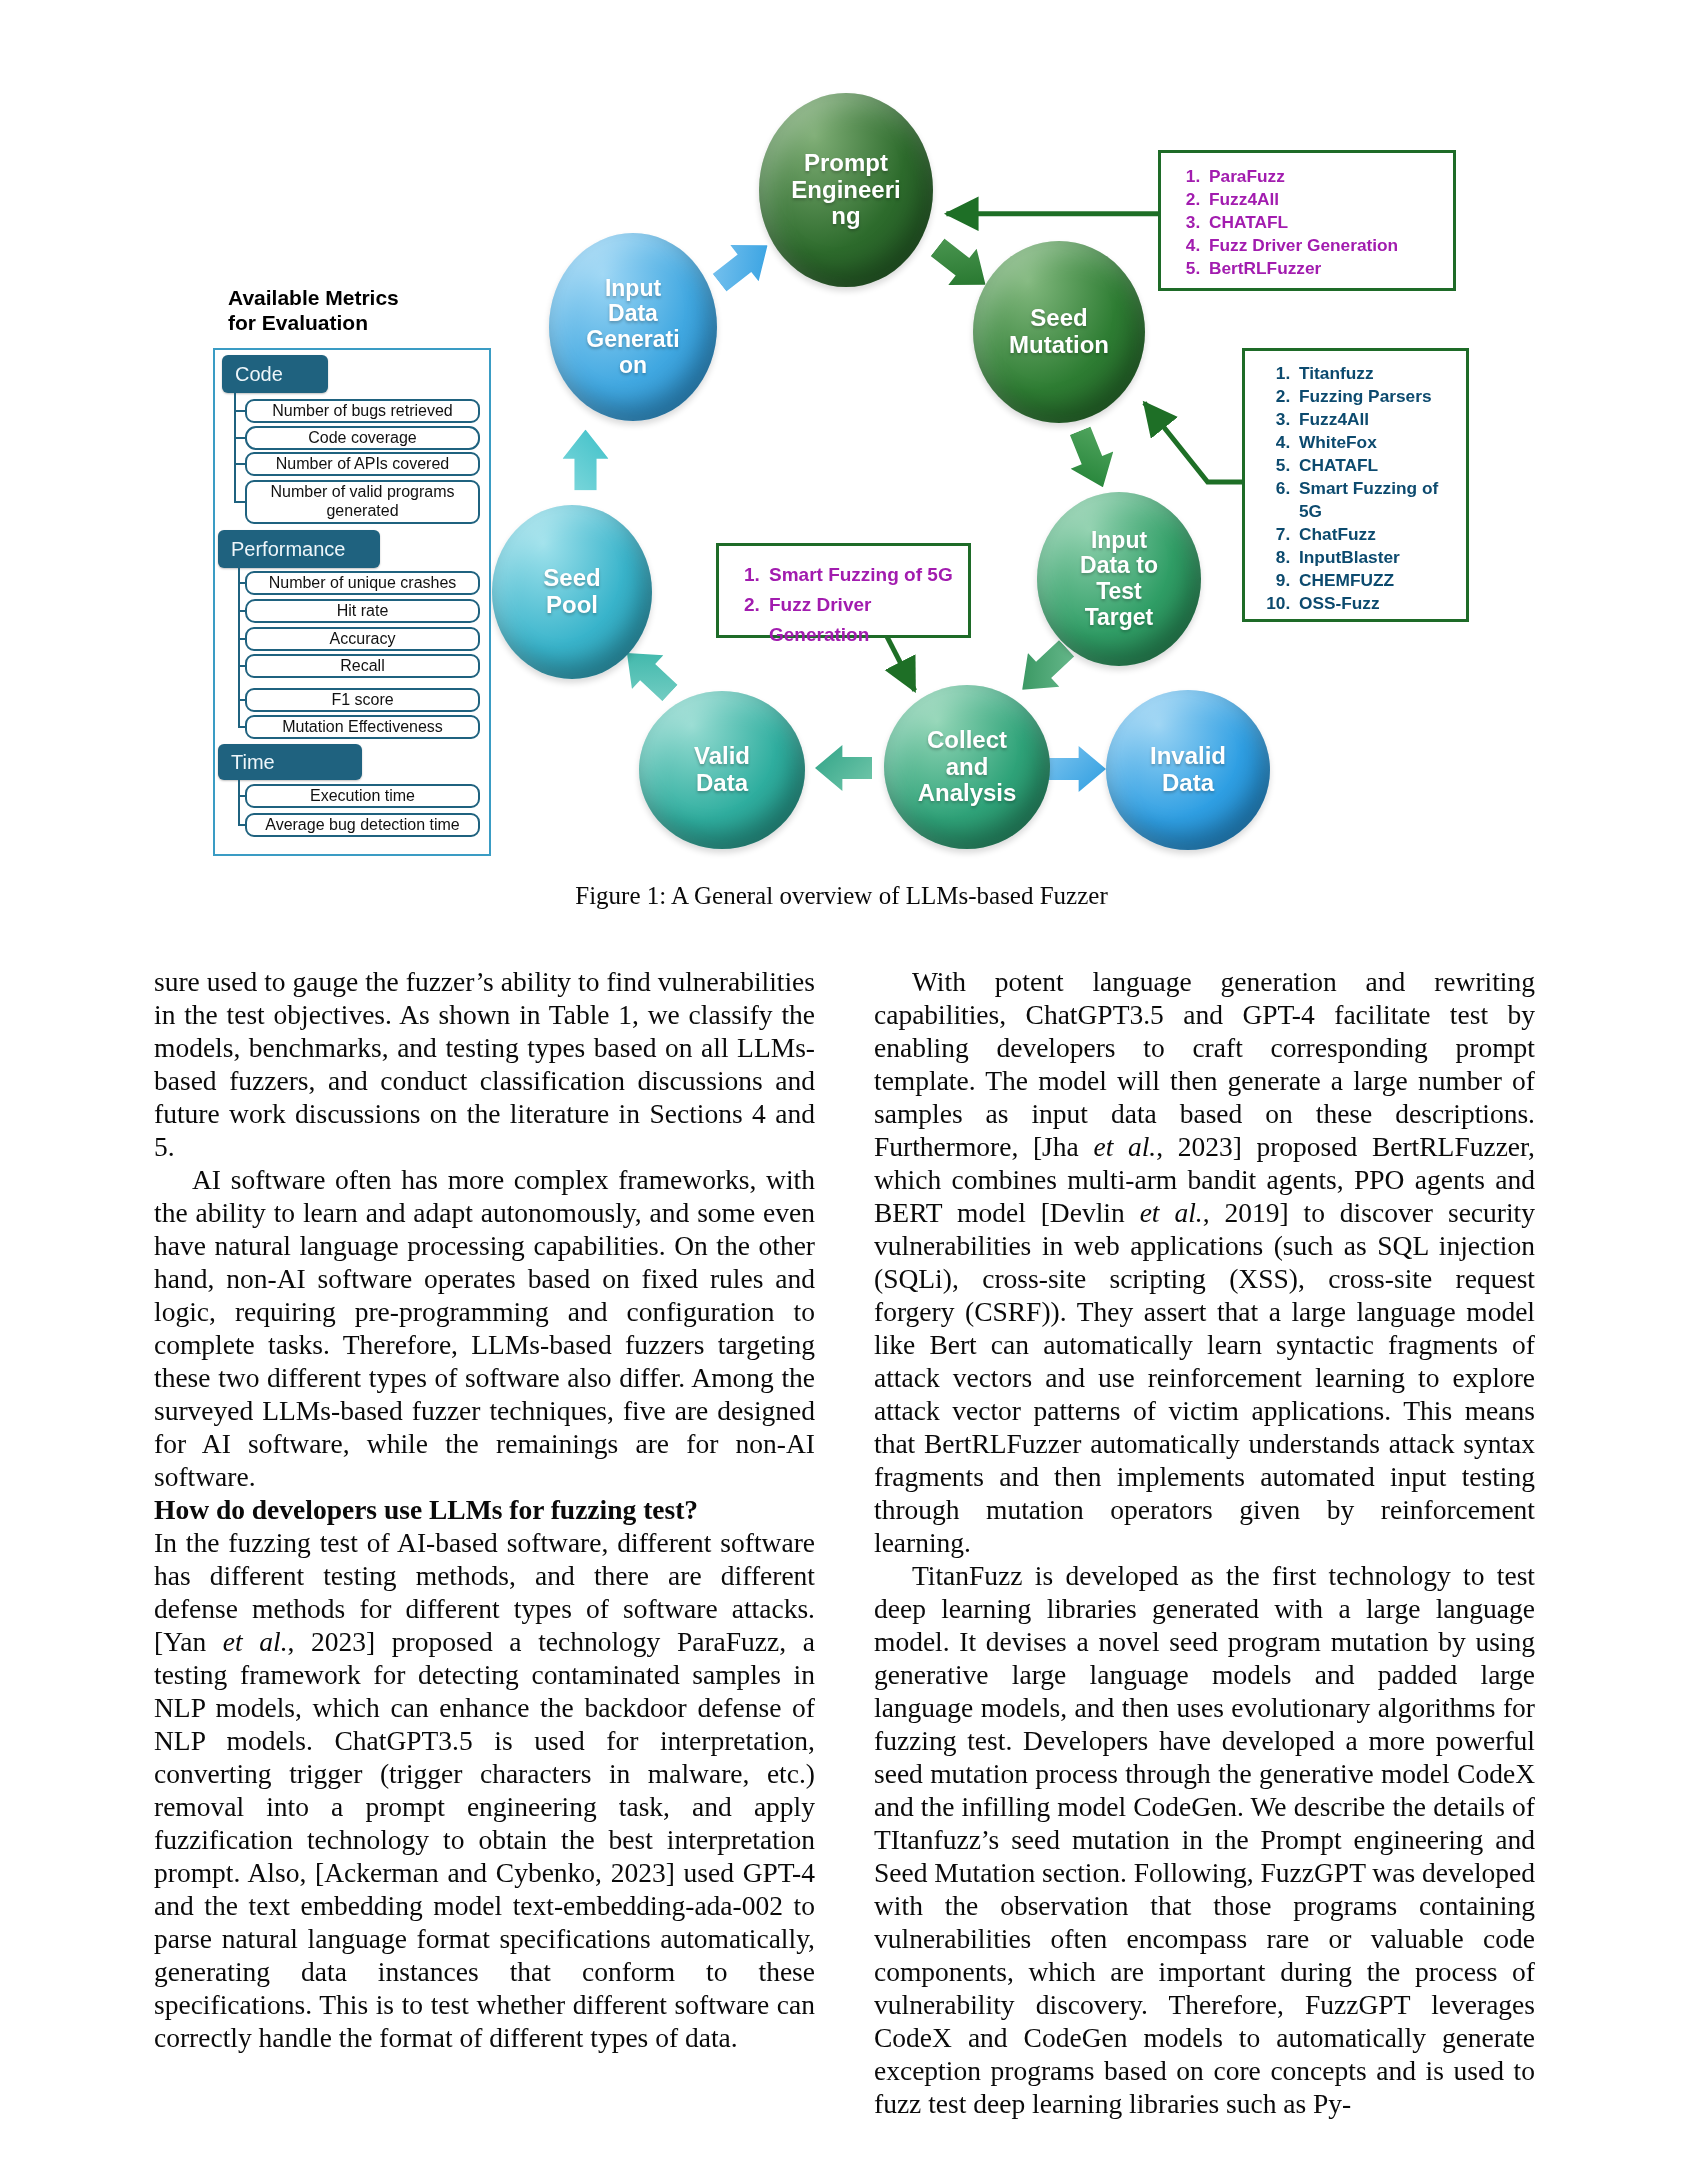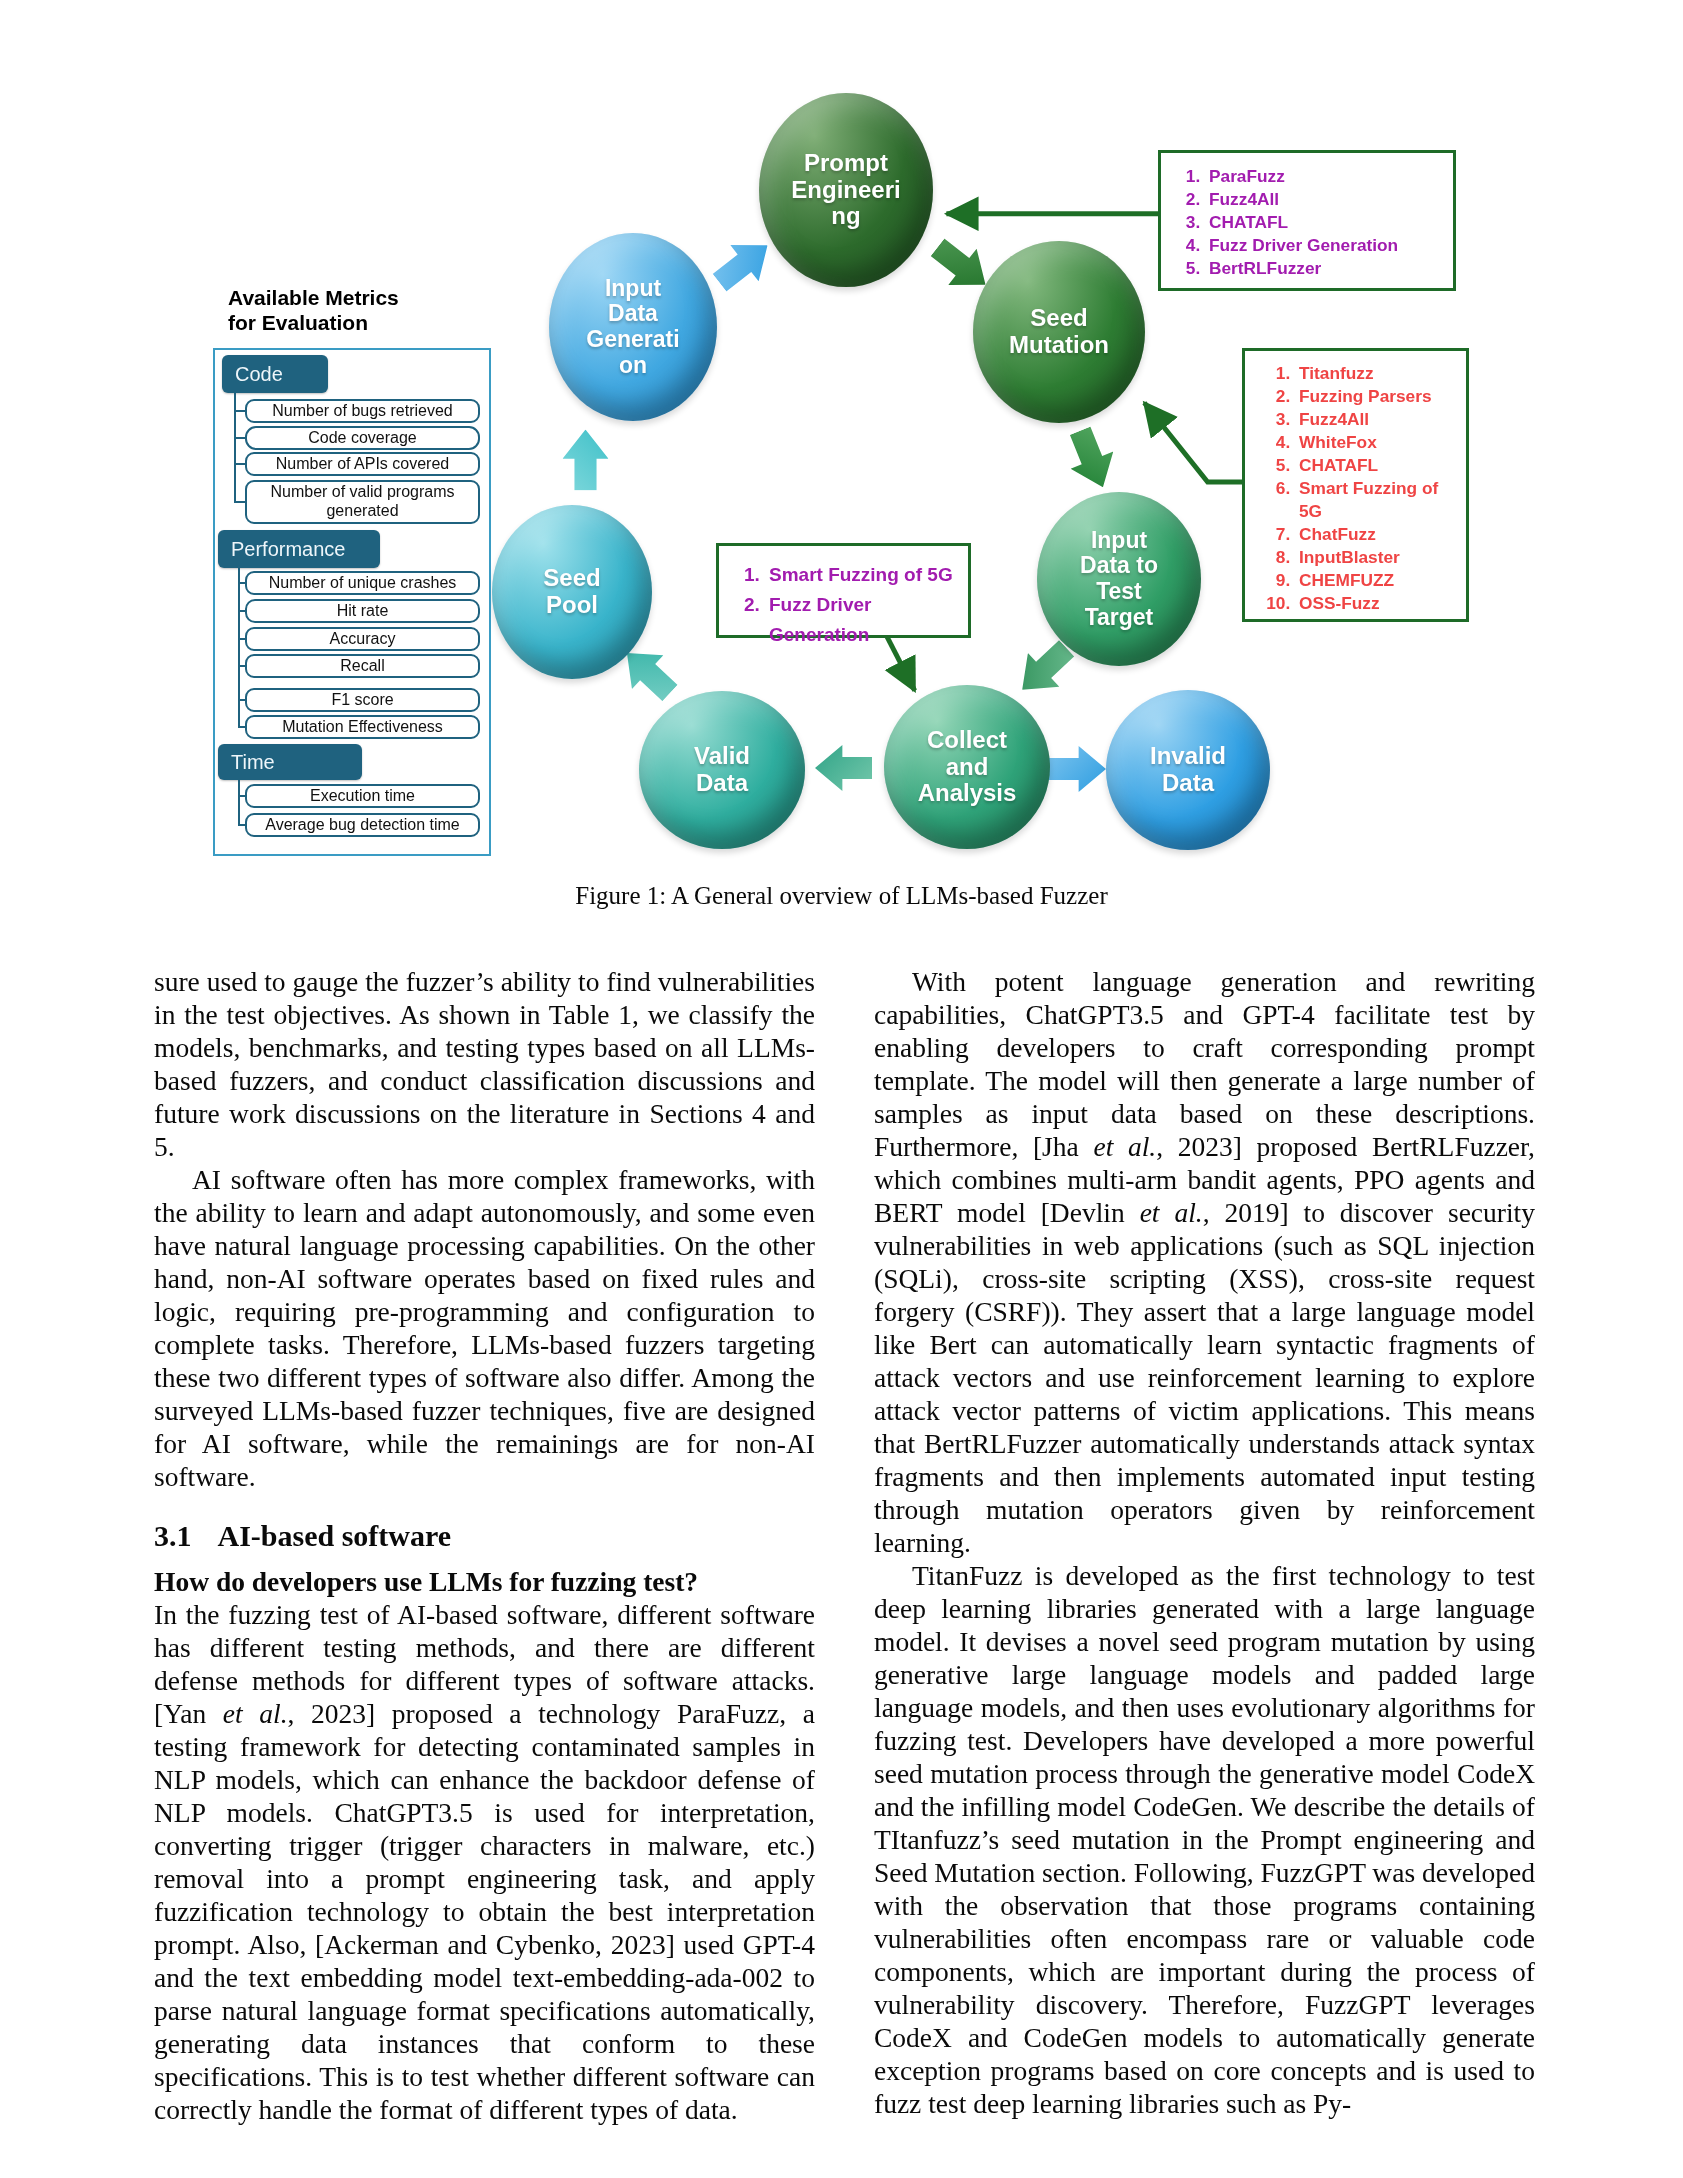--- a/index.html
+++ b/index.html
@@ -18,21 +18,21 @@
   .c-col{background:radial-gradient(ellipse at 32% 22%,#93d6b7 0%,#2fa379 55%,#1e7f58 100%);}
   .c-val{background:radial-gradient(ellipse at 32% 22%,#96dcd2 0%,#2fae9f 55%,#1e8a7c 100%);}
   .c-sp{background:radial-gradient(ellipse at 32% 22%,#a0e2ec 0%,#39b4cb 55%,#2391a8 100%);}
   .barrow{position:absolute;clip-path:polygon(0 26%,52% 26%,52% 0,100% 50%,52% 100%,52% 74%,0 74%);
           box-shadow:0 2px 4px rgba(0,0,0,.2);}
   .callout{position:absolute;border:3px solid #1e6b28;background:#ffffff;
            font-family:"Liberation Sans",sans-serif;font-weight:bold;}
   .callout ol{margin:0;padding:0 0 0 44px;}
   .callout li{padding-left:4px;}
   .blue-list{color:#a21caf;}
-  .green-list{color:#ef4444;}
+  .green-list{color:#0c4a6e;}
   
   #metrics-box{position:absolute;left:213px;top:348px;width:274px;height:504px;
                border:2px solid #3a9cc4;background:#fff;}
   .grp-head{position:absolute;background:#1f627f;color:#eef6fa;border-radius:6px;
             font-family:"Liberation Sans",sans-serif;font-size:20px;display:flex;align-items:center;
             padding-left:13px;box-shadow:0 1px 2px rgba(0,0,0,.25);}
   .m-item{position:absolute;left:245px;width:235px;border:2px solid #1f627f;border-radius:9px;background:#fff;
           font-family:"Liberation Sans",sans-serif;font-size:16px;color:#111;display:flex;
           align-items:center;justify-content:center;text-align:center;line-height:1.18;box-sizing:border-box;}
   .tline{position:absolute;background:#1f627f;}
@@ -167,23 +167,20 @@
     <div class="m-item" style="top:715px;height:24px;">Mutation Effectiveness</div>
     <div class="m-item" style="top:784px;height:24px;">Execution time</div>
     <div class="m-item" style="top:813px;height:24px;">Average bug detection time</div>
 
     <div id="caption">Figure 1: A General overview of LLMs-based Fuzzer</div>
   </div>
 
   <div class="col" style="left:154px;">
     <p><span>sure used to gauge the fuzzer’s ability to find vulnerabilities in the test objectives. As shown in Table 1, we classify the models, benchmarks, and testing types based on all LLMs-based fuzzers, and conduct classification discussions and future work discussions on the literature in Sections 4 and 5.</span></p>
     <p class="ind"><span>AI software often has more complex frameworks, with the ability to learn and adapt autonomously, and some even have natural language processing capabilities. On the other hand, non-AI software operates based on fixed rules and logic, requiring pre-programming and configuration to complete tasks. Therefore, LLMs-based fuzzers targeting these two different types of software also differ. Among the surveyed LLMs-based fuzzer techniques, five are designed for AI software, while the remainings are for non-AI software.</span></p>
-    <div class="h31">
-      <span class="num">3.1</span><span>AI-based software</span>
-    </div>
     <p class="runin">How do developers use LLMs for fuzzing test?</p>
     <p><span>In the fuzzing test of AI-based software, different software has different testing methods, and there are different defense methods for different types of software attacks. [Yan </span><em>et al.</em><span>, 2023] proposed a technology ParaFuzz, a testing framework for detecting contaminated samples in NLP models, which can enhance the backdoor defense of NLP models. ChatGPT3.5 is used for interpretation, converting trigger (trigger characters in malware, etc.) removal into a prompt engineering task, and apply fuzzification technology to obtain the best interpretation prompt. Also, [Ackerman and Cybenko, 2023] used GPT-4 and the text embedding model text-embedding-ada-002 to parse natural language format specifications automatically, generating data instances that conform to these specifications. This is to test whether different software can correctly handle the format of different types of data.</span></p>
   </div>
 
   <div class="col" style="left:874px;">
     <p class="ind"><span>With potent language generation and rewriting capabilities, ChatGPT3.5 and GPT-4 facilitate test by enabling developers to craft corresponding prompt template. The model will then generate a large number of samples as input data based on these descriptions. Furthermore, [Jha </span><em>et al.</em><span>, 2023] proposed BertRLFuzzer, which combines multi-arm bandit agents, PPO agents and BERT model [Devlin </span><em>et al.</em><span>, 2019] to discover security vulnerabilities in web applications (such as SQL injection (SQLi), cross-site scripting (XSS), cross-site request forgery (CSRF)). They assert that a large language model like Bert can automatically learn syntactic fragments of attack vectors and use reinforcement learning to explore attack vector patterns of victim applications. This means that BertRLFuzzer automatically understands attack syntax fragments and then implements automated input testing through mutation operators given by reinforcement learning.</span></p>
     <p class="ind"><span>TitanFuzz is developed as the first technology to test deep learning libraries generated with a large language model. It devises a novel seed program mutation by using generative large language models and padded large language models, and then uses evolutionary algorithms for fuzzing test. Developers have developed a more powerful seed mutation process through the generative model CodeX and the infilling model CodeGen. We describe the details of TItanfuzz’s seed mutation in the Prompt engineering and Seed Mutation section. Following, FuzzGPT was developed with the observation that those programs containing vulnerabilities often encompass rare or valuable code components, which are important during the process of vulnerability discovery. Therefore, FuzzGPT leverages CodeX and CodeGen models to automatically generate exception programs based on core concepts and is used to fuzz test deep learning libraries such as Py-</span></p>
   </div>
 
 </div>

